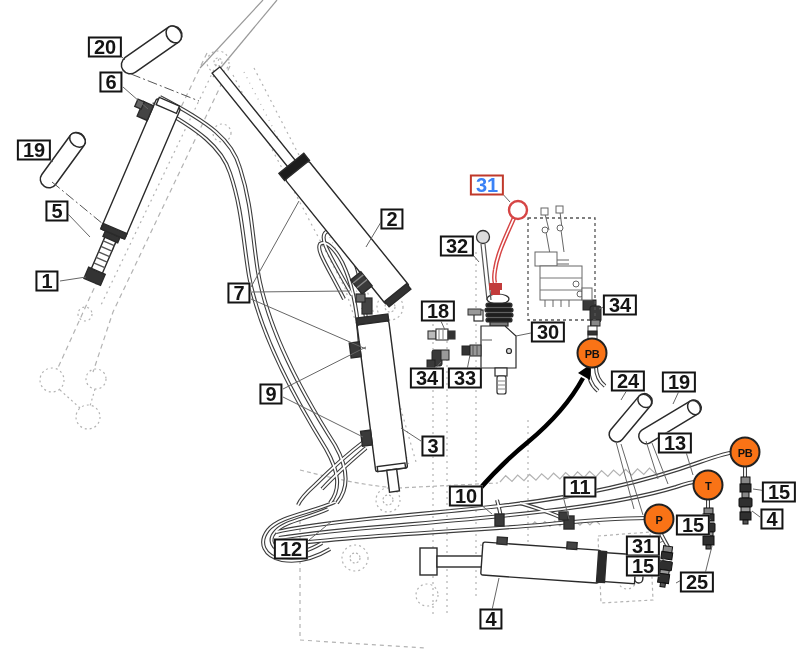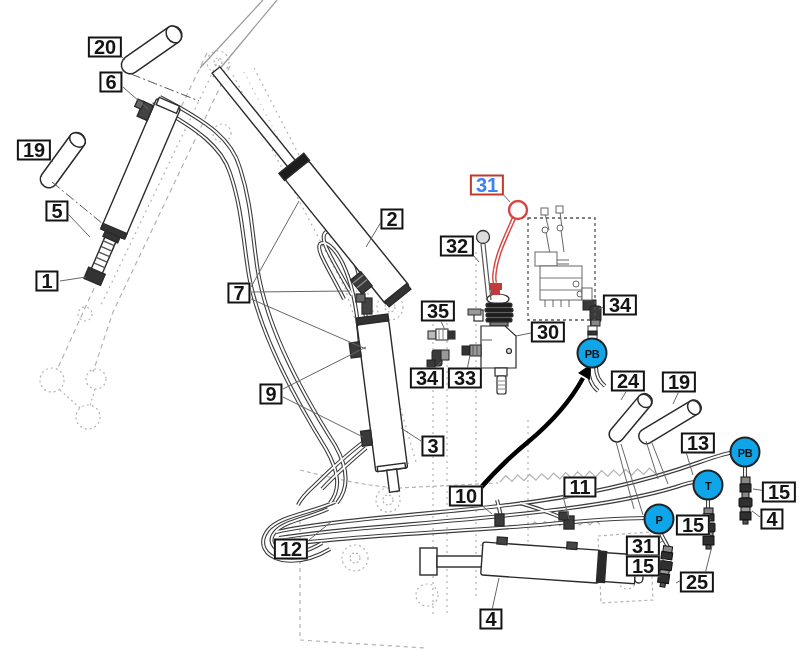--- a/index.html
+++ b/index.html
@@ -4,21 +4,21 @@
 <style>
   html,body{margin:0;padding:0;background:#fff;}
   .stage{position:relative;width:810px;height:671px;background:#fff;overflow:hidden;
          font-family:"Liberation Sans", sans-serif;}
   .stage svg{position:absolute;left:0;top:0;}
   .lbl{position:absolute;transform:translate(-50%,-50%);background:#fff;
        border:2px solid #141414;color:#141414;font-weight:bold;font-size:20px;
        line-height:17px;padding:0 4px;min-width:11px;text-align:center;z-index:5;}
   .lbl-red{border-color:#c0392b;color:#3b82f6;}
   .port{position:absolute;transform:translate(-50%,-50%);width:27px;height:27px;
-        border:2px solid #222;border-radius:50%;background:#0ea5e9;color:#111;
+        border:2px solid #222;border-radius:50%;background:#f97316;color:#111;
         font-weight:bold;font-size:11px;display:flex;align-items:center;
         justify-content:center;z-index:4;letter-spacing:-0.5px;}
 </style>
 </head>
 <body>
 
 <div class="stage">
 
 <svg width="810" height="671" viewBox="0 0 810 671">
 
@@ -315,28 +315,28 @@
 <div class="lbl" style="left:392px;top:219px">2</div>
 <div class="lbl" style="left:239px;top:293px">7</div>
 <div class="lbl" style="left:271px;top:394px">9</div>
 <div class="lbl" style="left:433px;top:446px">3</div>
 <div class="lbl" style="left:291px;top:549px">12</div>
 <div class="lbl" style="left:466px;top:496px">10</div>
 <div class="lbl" style="left:580px;top:487px">11</div>
 <div class="lbl" style="left:491px;top:619px">4</div>
 <div class="lbl lbl-red" style="left:487px;top:185px">31</div>
 <div class="lbl" style="left:457px;top:246px">32</div>
-<div class="lbl" style="left:438px;top:311px">35</div>
+<div class="lbl" style="left:438px;top:311px">18</div>
 <div class="lbl" style="left:548px;top:332px">30</div>
 <div class="lbl" style="left:427px;top:378px">34</div>
 <div class="lbl" style="left:465px;top:378px">33</div>
 <div class="lbl" style="left:620px;top:305px">34</div>
 <div class="lbl" style="left:628px;top:381px">24</div>
 <div class="lbl" style="left:679px;top:382px">19</div>
-<div class="lbl" style="left:698px;top:443px">13</div>
+<div class="lbl" style="left:675px;top:443px">13</div>
 <div class="lbl" style="left:779px;top:492px">15</div>
 <div class="lbl" style="left:772px;top:519px">4</div>
 <div class="lbl" style="left:693px;top:525px">15</div>
 <div class="lbl" style="left:643px;top:546px">31</div>
 <div class="lbl" style="left:643px;top:566px">15</div>
 <div class="lbl" style="left:697px;top:582px">25</div>
 
 <div class="port" style="left:592px;top:353px">PB</div>
 <div class="port" style="left:745px;top:452px">PB</div>
 <div class="port" style="left:708px;top:485px">T</div>

